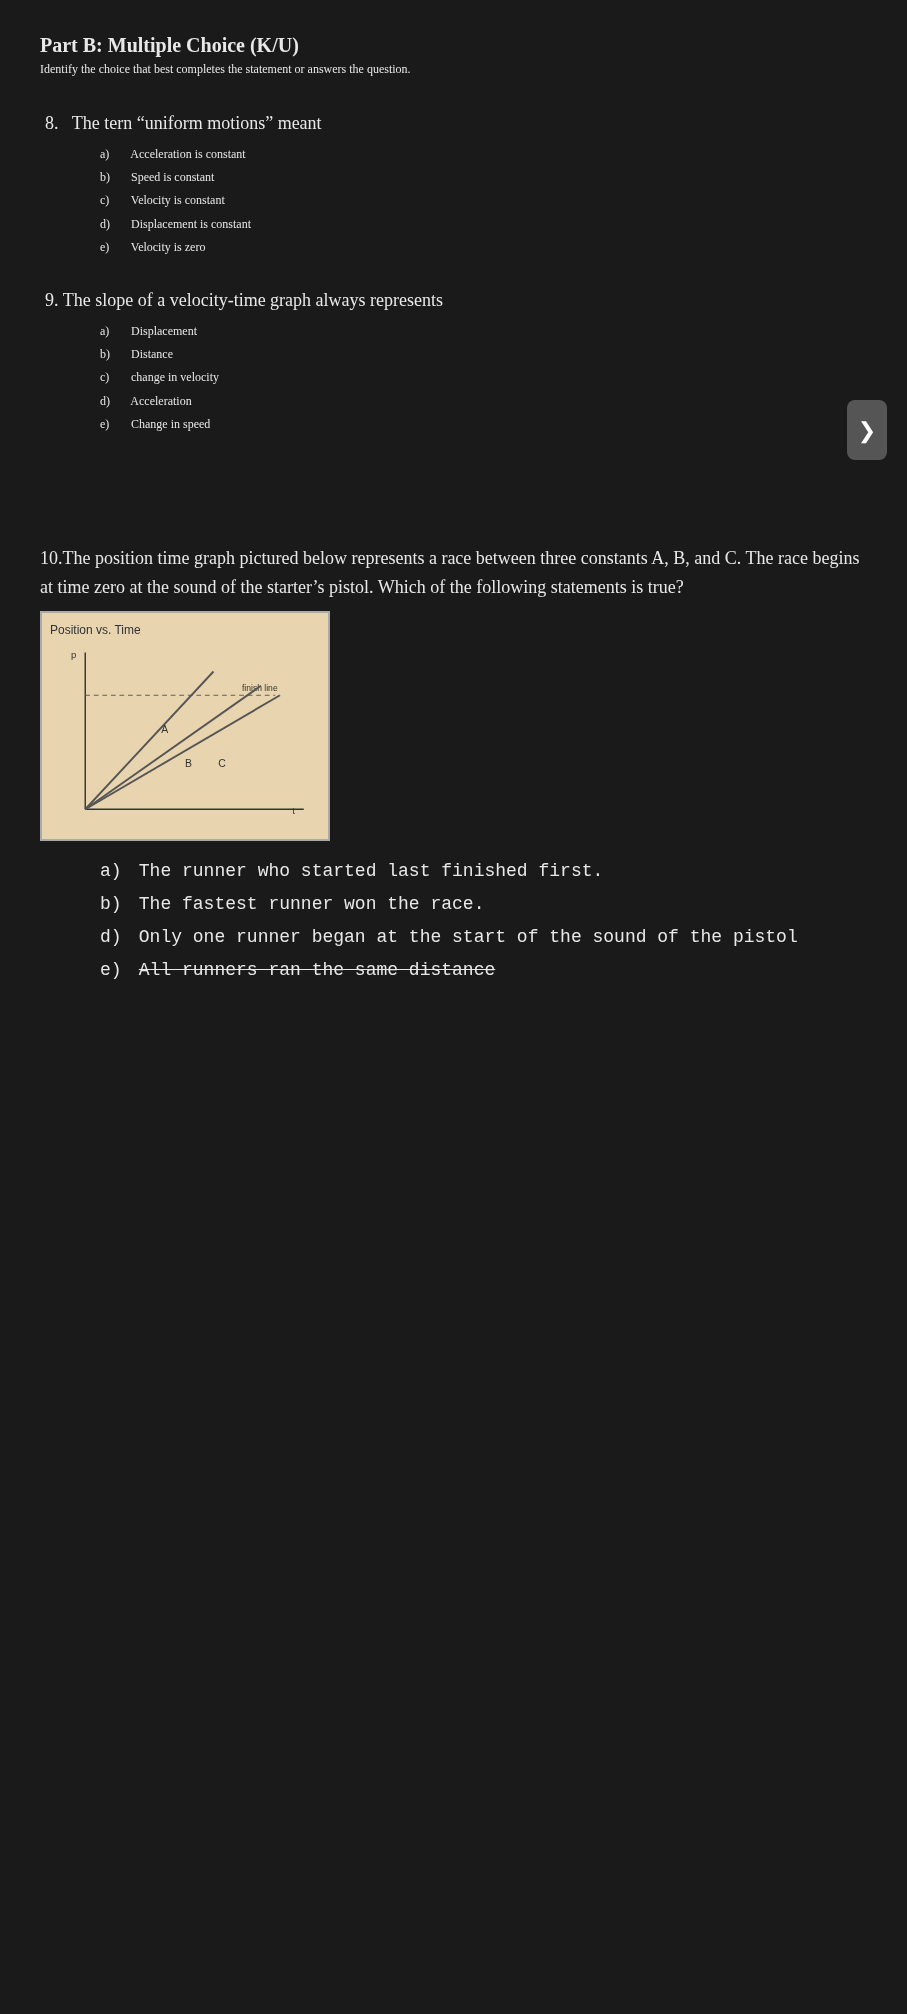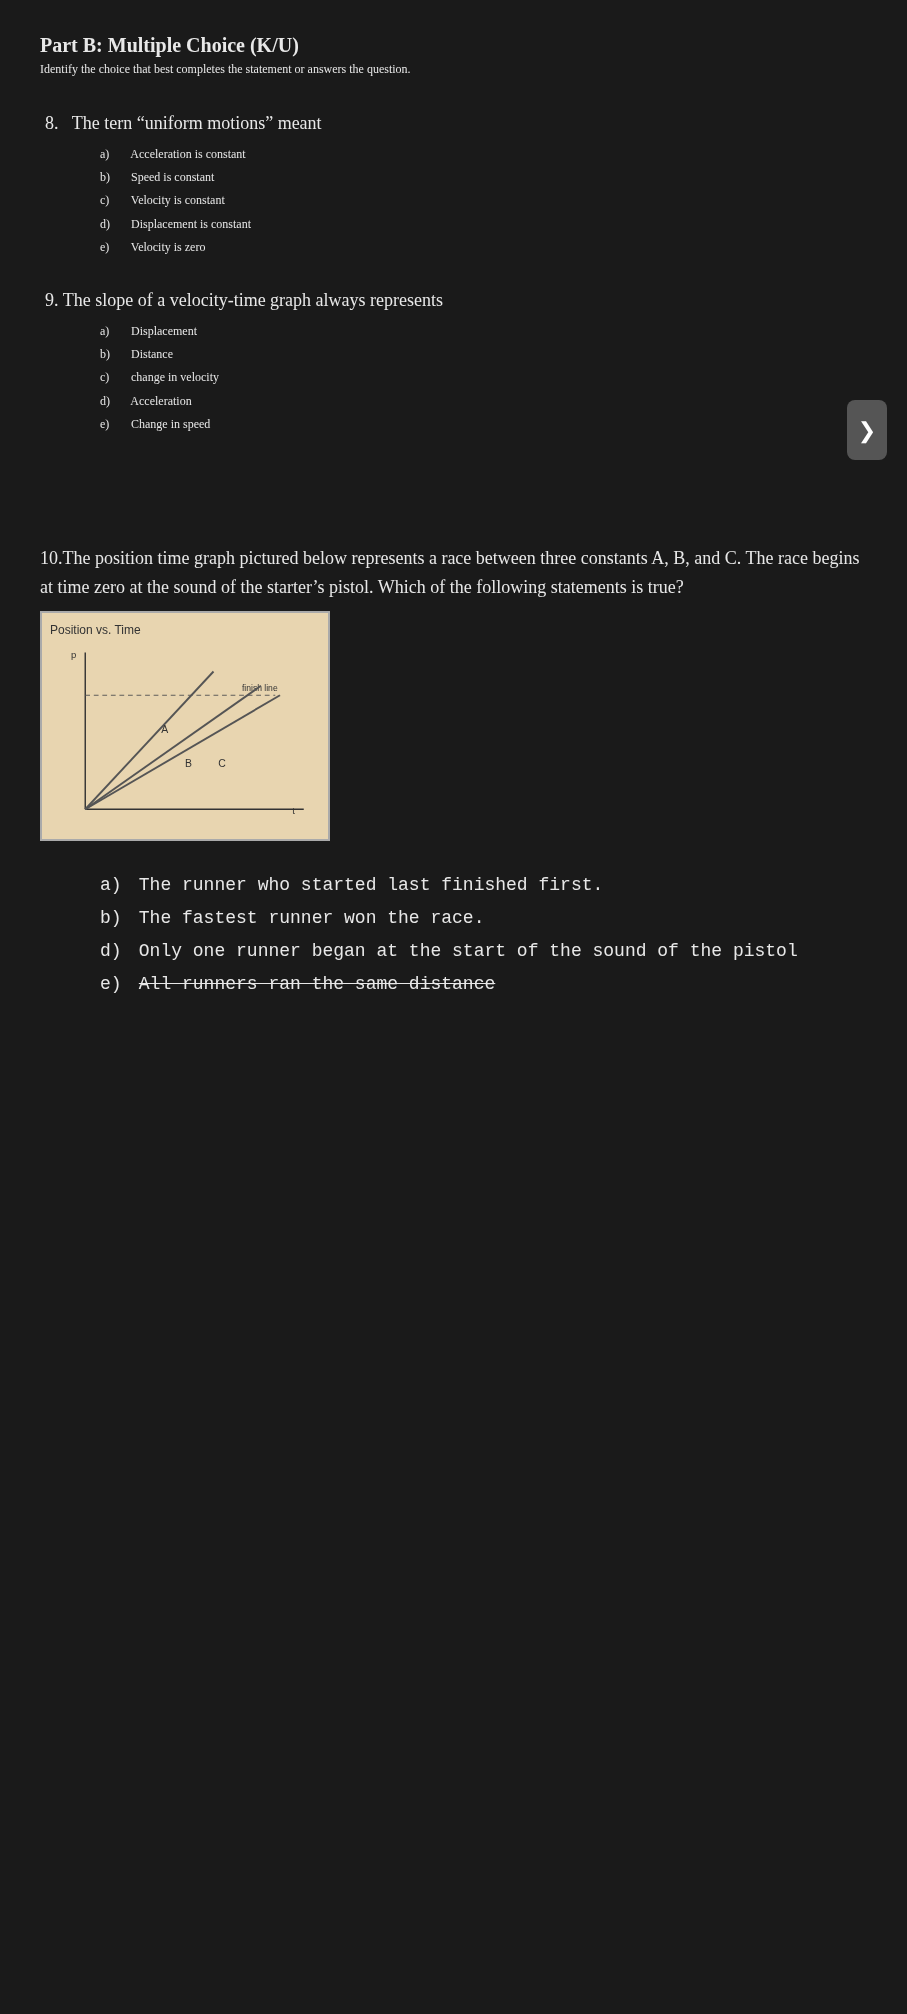--- a/index.html
+++ b/index.html
@@ -60,21 +60,21 @@
     .choice-label {
       display: inline-block;
       width: 28px;
     }
 
     .graph-container {
       width: 290px;
       height: 230px;
       background-color: #e8d5b0;
       border: 2px solid #aaa;
-      margin-bottom: 30px;
+      margin-bottom: 16px;
       padding: 8px;
       position: relative;
       overflow: hidden;
     }
 
     .graph-title {
       font-size: 12px;
       color: #333;
       font-family: Arial, sans-serif;
       margin-bottom: 4px;

